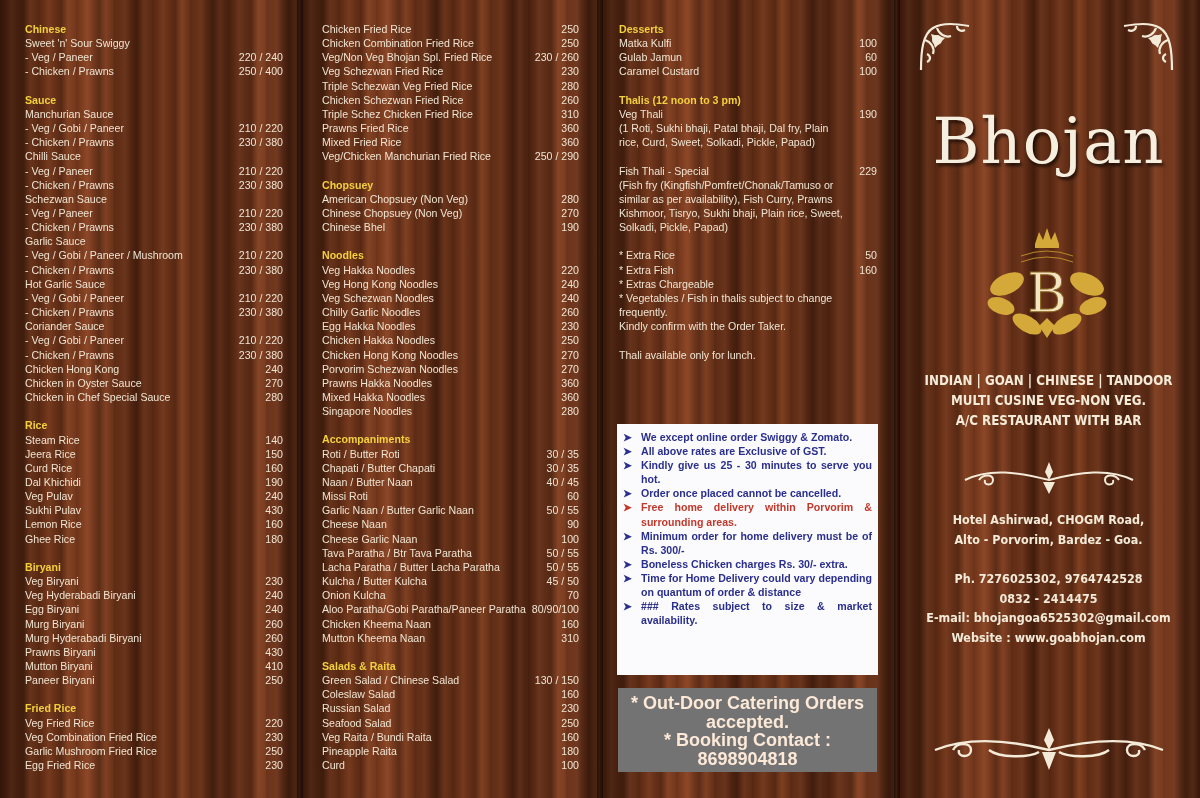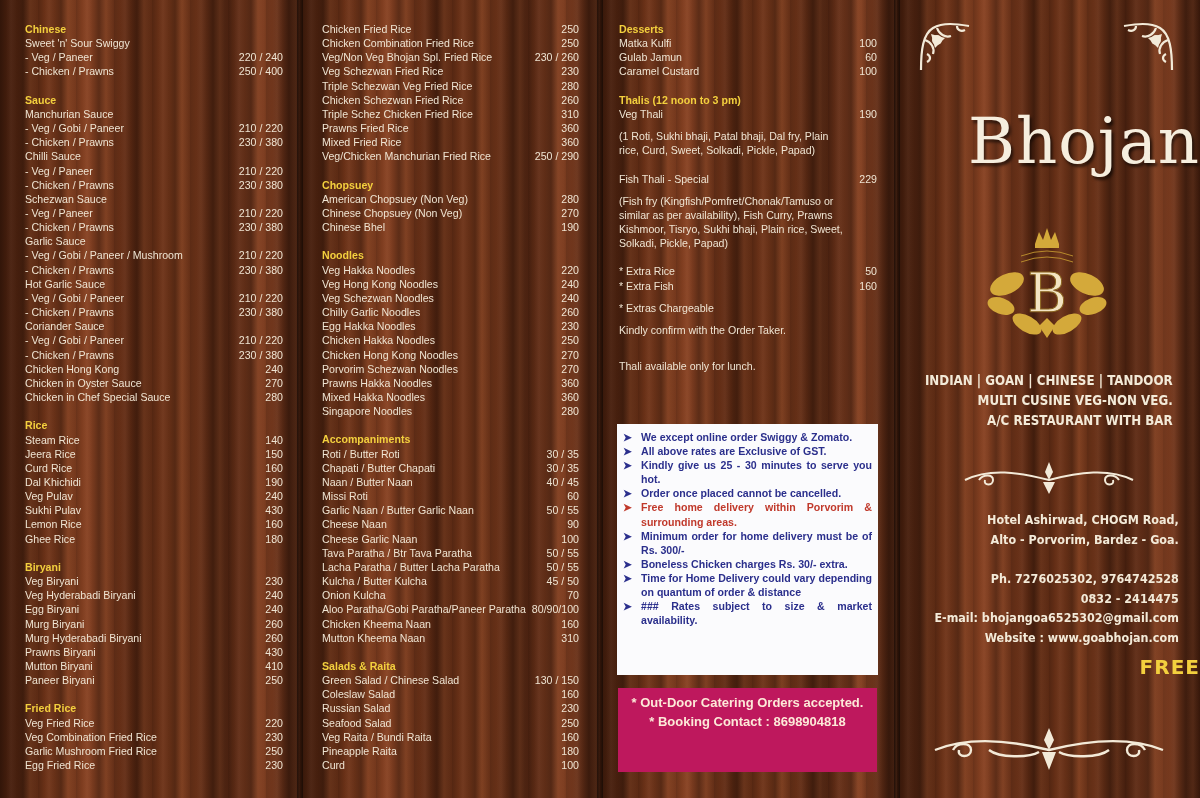--- a/index.html
+++ b/index.html
@@ -27,39 +27,39 @@
     background: linear-gradient(90deg, rgba(0,0,0,0.5), rgba(0,0,0,0.05), rgba(0,0,0,0.5));
   }
   .col { position: absolute; top: 22px; font-size: 10.6px; line-height: 14.15px; color: #efe4d2; }
   .col1 { left: 25px; width: 258px; }
   .col2 { left: 322px; width: 257px; }
   .col3 { left: 619px; width: 258px; }
   .sec-title { color: #f3d03e; font-weight: bold; }
   .gap { height: 14.15px; }
   .row { display: flex; justify-content: space-between; white-space: nowrap; }
   .row .price { text-align: right; }
-  .note { white-space: normal; margin-top: 8px; }
+  .note { white-space: normal; }
 
   .info-box {
     position: absolute; left: 617px; top: 424px; width: 261px; height: 251px;
     background: #fbfbfd; padding: 6px 6px 4px 6px;
     font-size: 10.6px; line-height: 14.1px; color: #2b2f8c; font-weight: bold;
   }
   .info-item { display: flex; gap: 8px; }
   .info-item .bullet { flex: 0 0 10px; color: #2b2f8c; }
   .info-item.red, .info-item.red .bullet { color: #c0392b; }
   .info-text { text-align: justify; }
 
   .catering {
     position: absolute; left: 618px; top: 688px; width: 259px; height: 84px;
-    background: #be185d; color: #fde9d8; font-weight: bold;
-    font-size: 13px; line-height: 18.5px; text-align: center; padding-top: 6px;
+    background: #737373; color: #fde9d8; font-weight: bold;
+    font-size: 18px; line-height: 18.5px; text-align: center; padding-top: 6px;
   }
 
-  .brand { position: absolute; left: 897px; top: 0; width: 303px; height: 798px; color: #f3ead8; text-align: right; }
+  .brand { position: absolute; left: 897px; top: 0; width: 303px; height: 798px; color: #f3ead8; text-align: center; }
   .corner { position: absolute; top: 20px; width: 55px; height: 55px; }
   .corner.left { left: 20px; }
   .corner.right { right: 24px; transform: scaleX(-1); }
   .logo-title {
     position: absolute; top: 104px; left: 0; width: 303px;
     font-family: "DejaVu Serif", serif; font-size: 64px; color: #f6eede;
     text-shadow: 2px 3px 3px rgba(0,0,0,0.6); letter-spacing: 1px;
   }
   .crest { position: absolute; left: 80px; top: 226px; width: 140px; height: 118px; }
   .tagline { position: absolute; top: 370px; left: 0; width: 303px; font-weight: bold; font-size: 14.5px; line-height: 20px; font-family: "DejaVu Sans", sans-serif; transform: scaleX(0.82); transform-origin: center; }
@@ -493,20 +493,21 @@
       <div class="row">
         <span>* Extra Rice</span>
         <span class="price">50</span>
       </div>
       <div class="row">
         <span>* Extra Fish</span>
         <span class="price">160</span>
       </div>
     </div>
   <div class="note" style="width:230px">* Extras Chargeable</div>
+  <div class="note" style="width:230px">* Vegetables / Fish in thalis subject to change frequently.</div>
   <div class="note" style="width:230px">Kindly confirm with the Order Taker.</div>
   <div class="gap"></div>
   <div class="note">Thali available only for lunch.</div>
 </div>
 
 <div class="info-box">
     <div class="info-item">
       <span class="bullet">➤</span>
       <span class="info-text">We except online order Swiggy &amp; Zomato.</span>
     </div>
@@ -619,21 +620,20 @@
   </div>
 
   <div class="contact">
     <div>Ph. 7276025302, 9764742528</div>
     <div>0832 - 2414475</div>
     <div>E-mail: bhojangoa6525302@gmail.com</div>
     <div>Website : www.goabhojan.com</div>
   </div>
 
   <div class="delivery">
-    <div>FREE</div>
   </div>
 
   <svg class="divider bottom" viewBox="0 0 240 50">
     <g fill="none" stroke="#f3ead8" stroke-width="2.4">
       <path d="M6 26 C40 12 80 16 120 26 C160 16 200 12 234 26"></path>
       <path d="M24 26 C28 18 42 18 42 26 C42 34 28 34 30 26"></path>
       <path d="M216 26 C212 18 198 18 198 26 C198 34 212 34 210 26"></path>
       <path d="M60 26 C70 34 100 34 110 28"></path>
         <path d="M180 26 C170 34 140 34 130 28"></path>
     </g>

